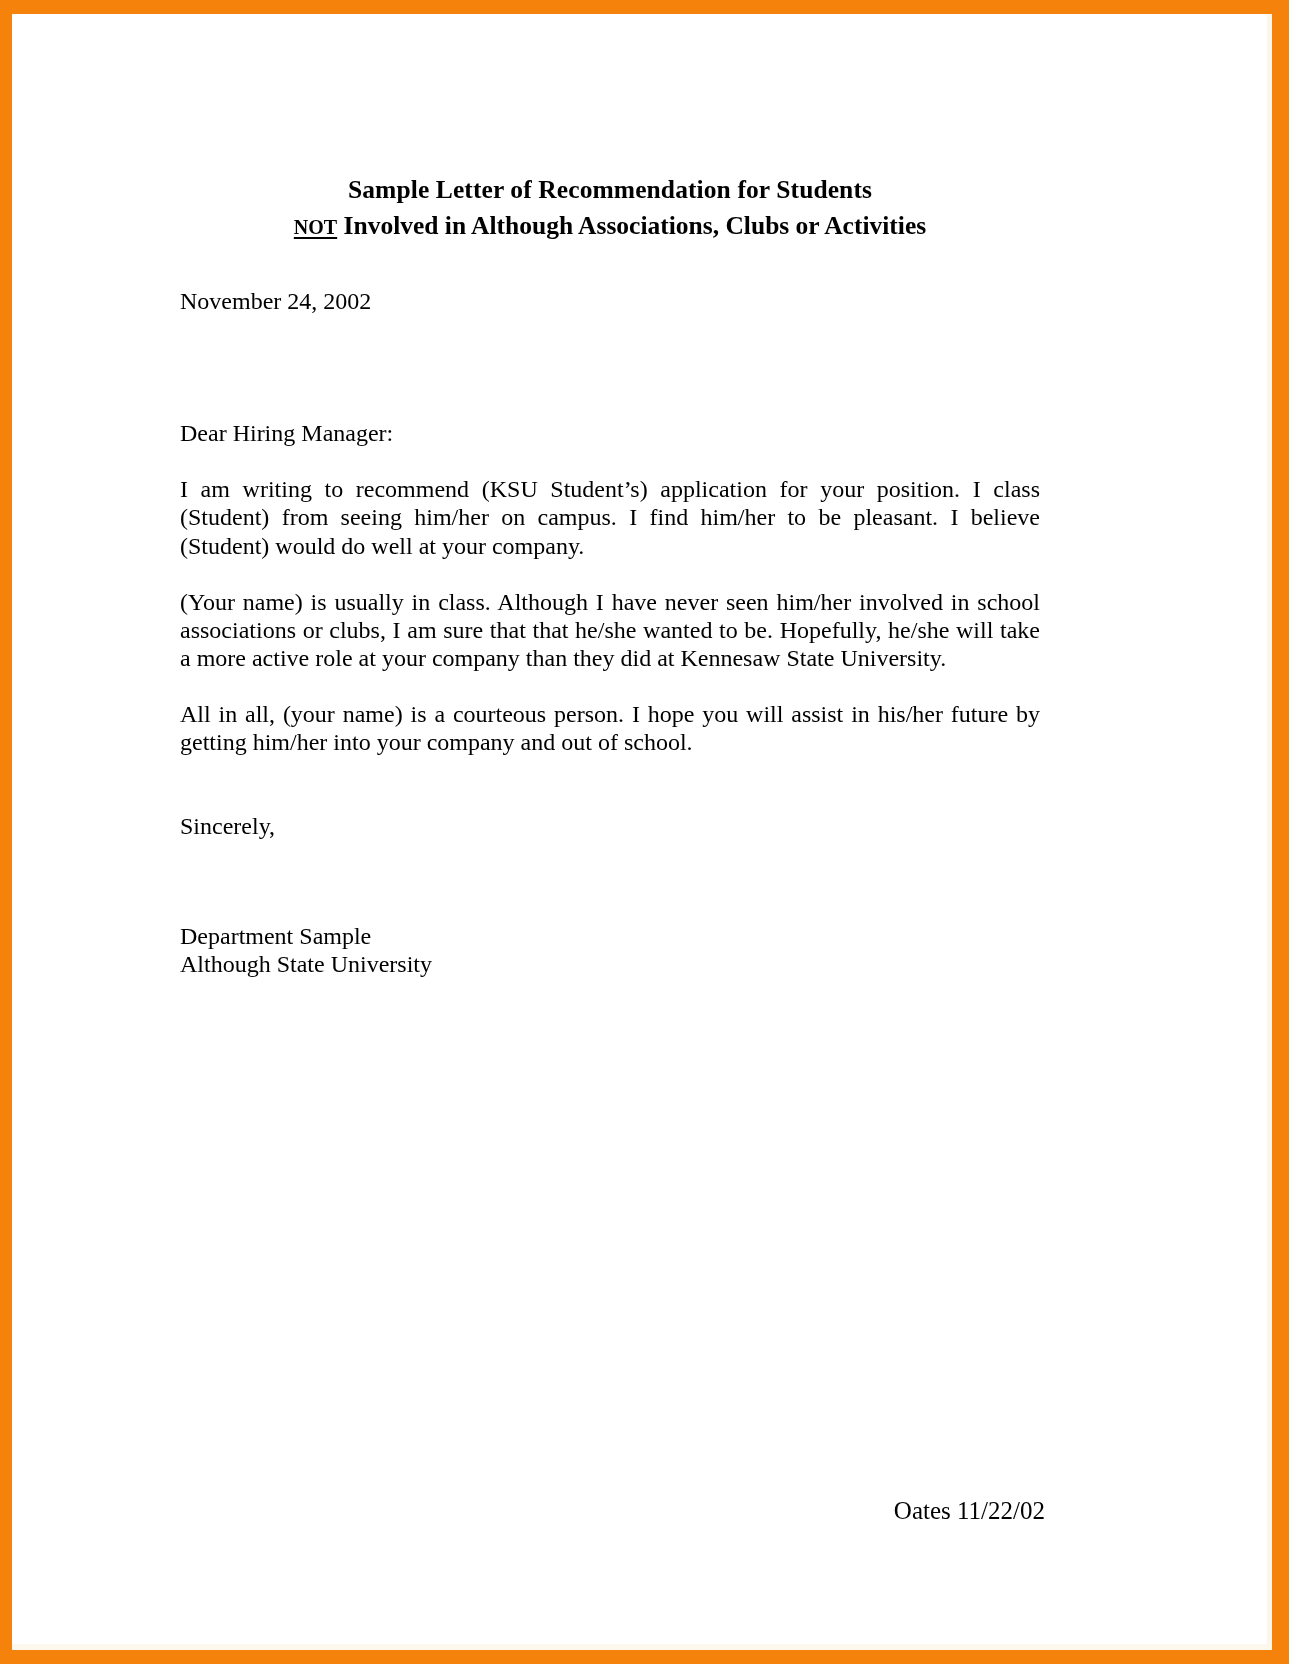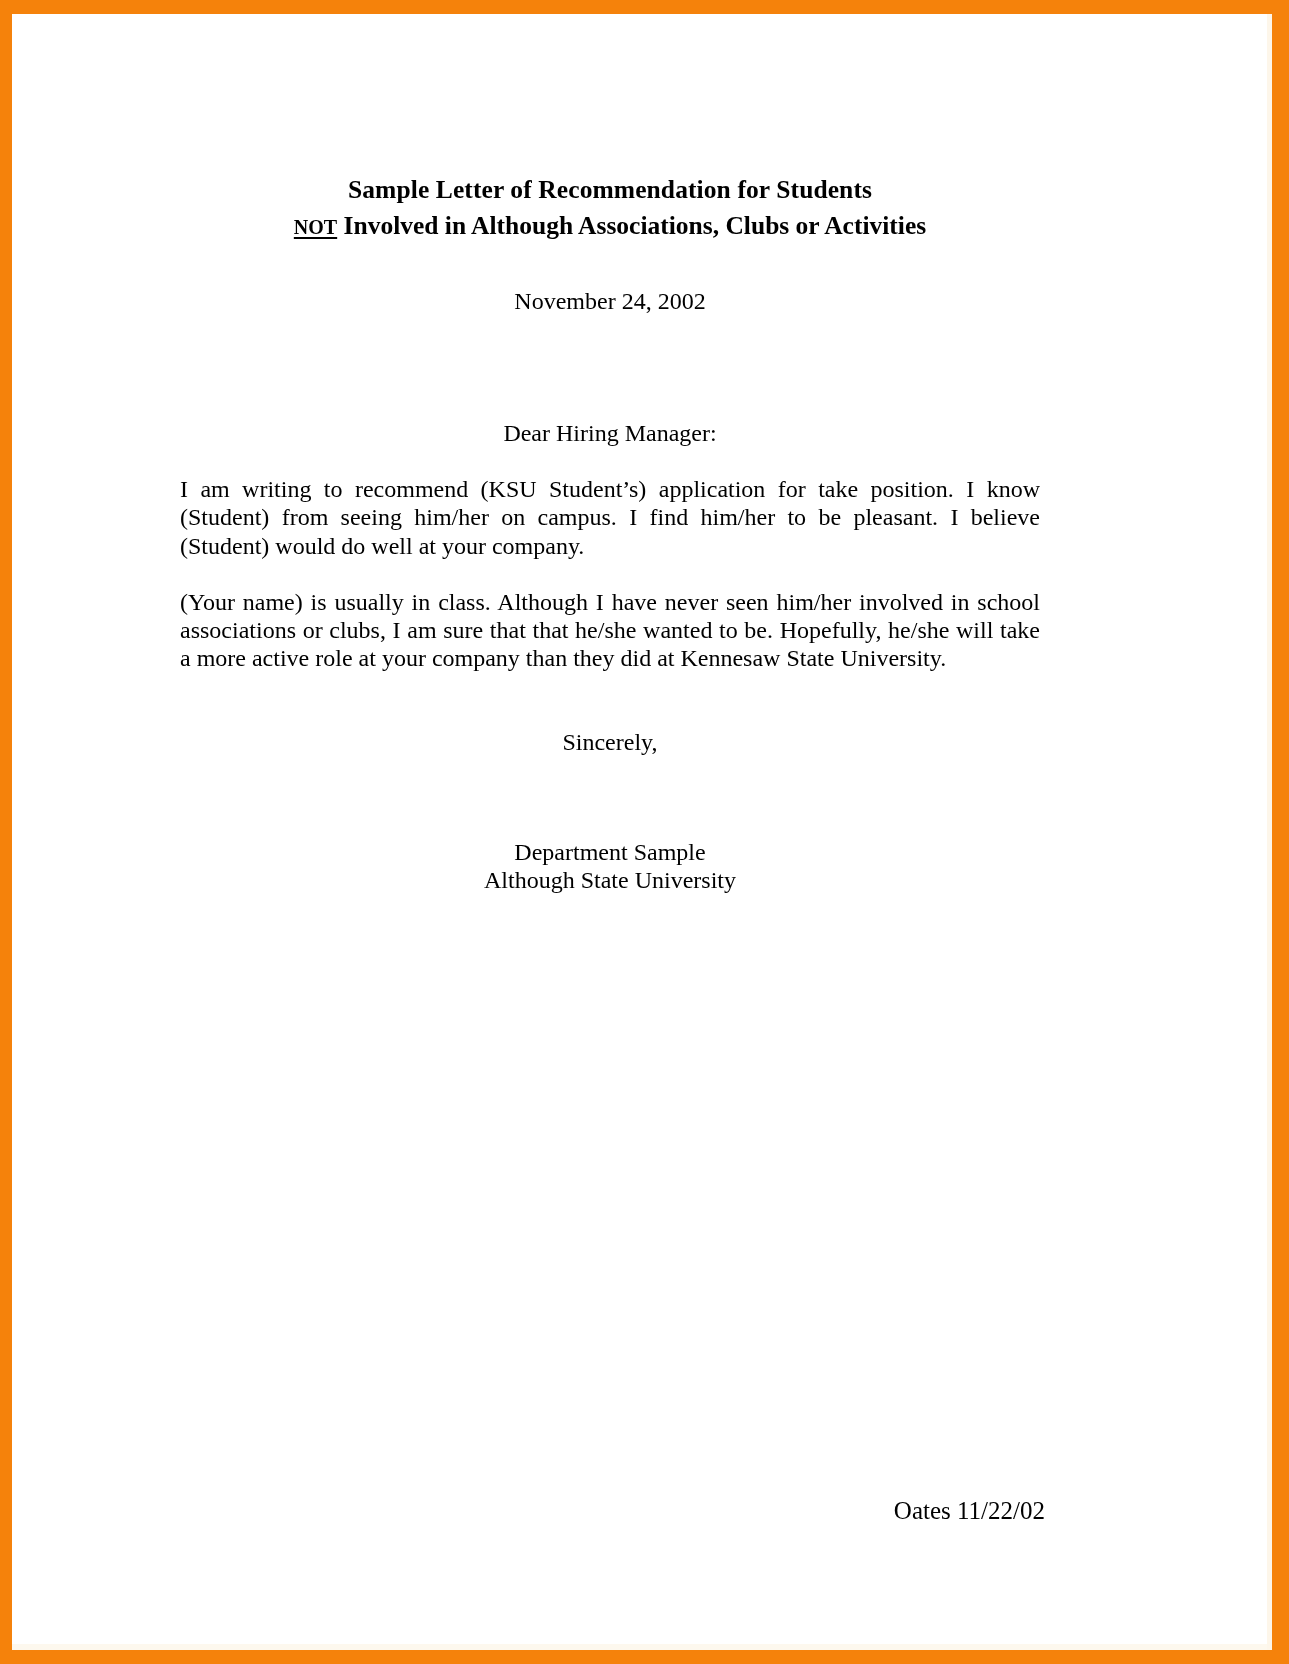--- a/index.html
+++ b/index.html
@@ -83,21 +83,21 @@
   #heading-not {
     font-size: 20px;
     text-decoration: underline;
     text-underline-offset: 3px;
   }
 
   
   .letter-line {
     font-size: 24px;
     line-height: 1.17;
-    text-align: center;
+    text-align: left;
   }
   #letter-date { margin-top: 26px; }
 
   #letter-salutation { margin-top: 104px; }
 
   .letter-paragraph {
     font-size: 24px;
     line-height: 1.17;
     text-align: justify;
     text-justify: inter-word;
@@ -139,24 +139,25 @@
 
       <div id="letter-heading">
         <span id="heading-line-1">Sample Letter of Recommendation for Students</span>
         <span id="heading-line-2"><span id="heading-not">NOT</span><span id="heading-line-2-rest"> Involved in Although Associations, Clubs or Activities</span></span>
       </div>
 
       <div id="letter-date" class="letter-line">November 24, 2002</div>
 
       <div id="letter-salutation" class="letter-line">Dear Hiring Manager:</div>
 
-      <p class="letter-paragraph">I am writing to recommend (KSU Student’s) application for take position.  I know (Student) from seeing him/her on campus.  I find him/her to be pleasant.  I believe (Student) would do well at your company.</p>
+      <p class="letter-paragraph">I am writing to recommend (KSU Student’s) application for your position.  I class (Student) from seeing him/her on campus.  I find him/her to be pleasant.  I believe (Student) would do well at your company.</p>
 
       <p class="letter-paragraph">(Your name) is usually in class.  Although I have never seen him/her involved in school associations or clubs, I am sure that that he/she wanted to be.  Hopefully, he/she will take a more active role at your company than they did at Kennesaw State University.</p>
 
+      <p class="letter-paragraph">All in all, (your name) is a courteous person.  I hope you will assist in his/her future by getting him/her into your company and out of school.</p>
 
       <div id="letter-closing" class="letter-line">Sincerely,</div>
 
       <div id="letter-signature-block">
         <div class="letter-line">Department Sample</div>
         <div class="letter-line">Although State University</div>
       </div>
 
     </div>
 

